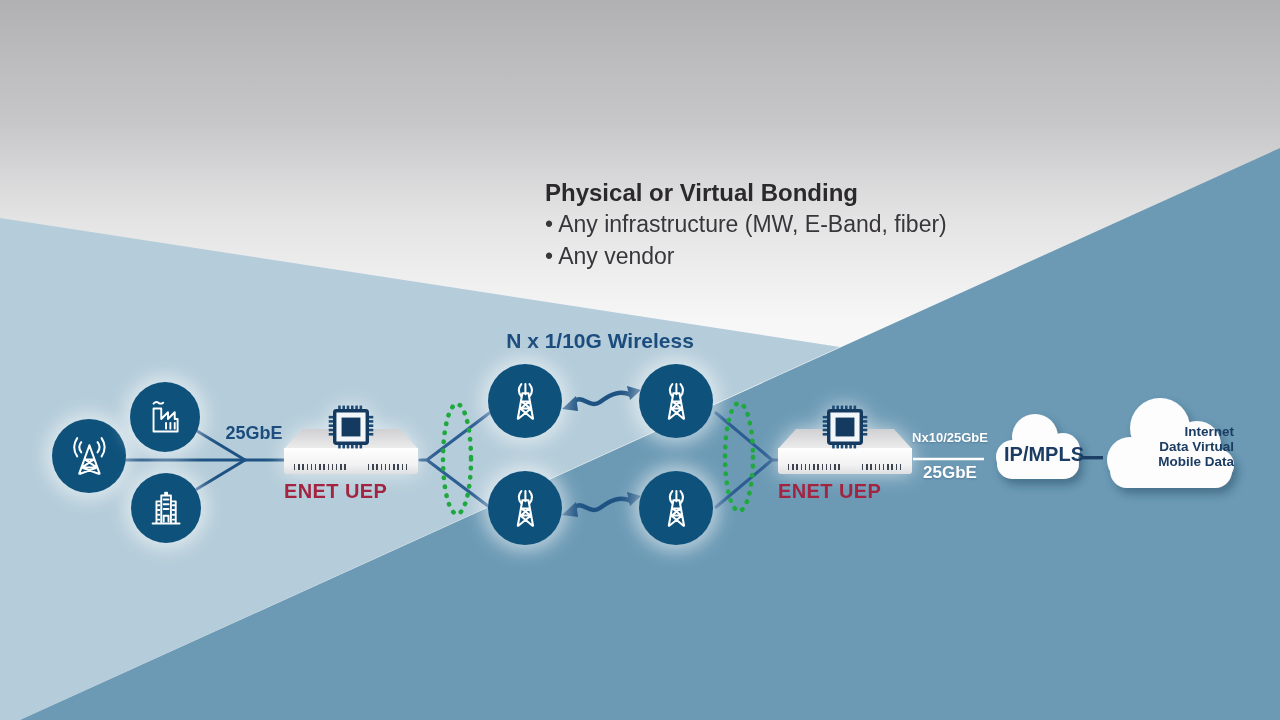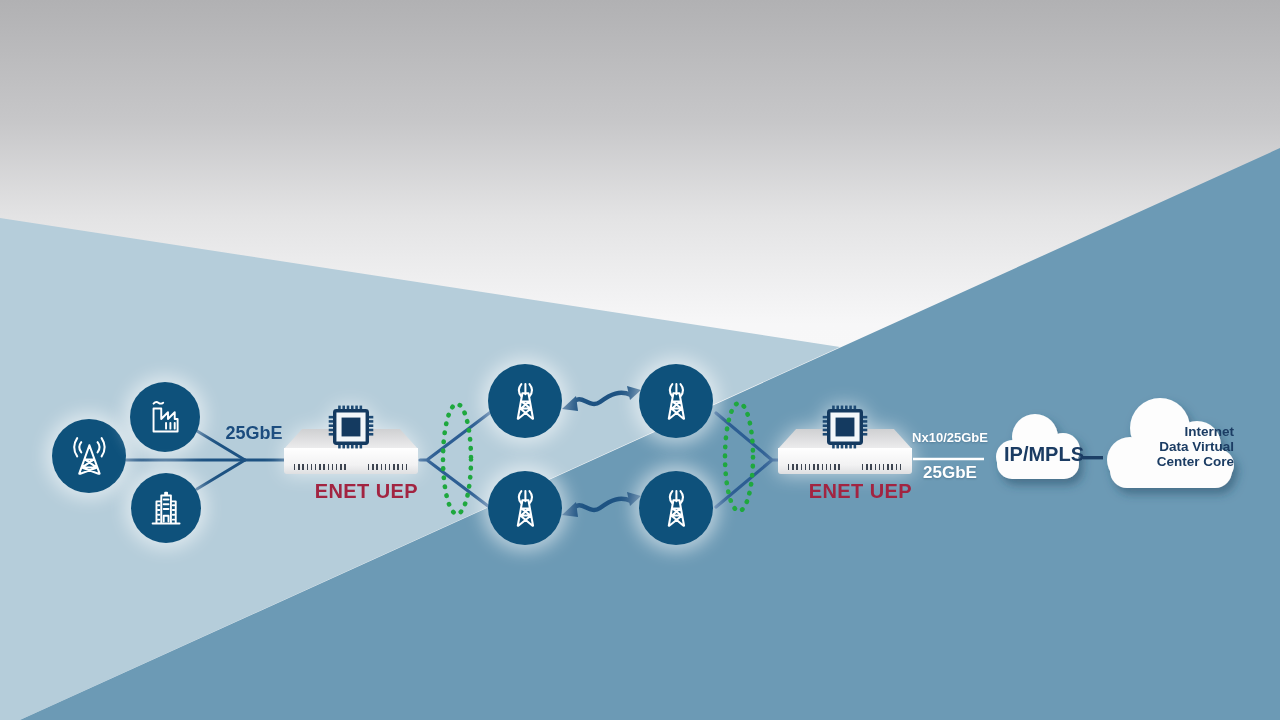--- a/index.html
+++ b/index.html
@@ -30,38 +30,43 @@
     clip-path:polygon(13.5% 0,86.5% 0,100% 100%,0 100%);
     background:linear-gradient(180deg,#cfd0d2,#ededee);}
   .device .front{position:absolute;top:30px;left:0;width:134px;height:26px;
     background:linear-gradient(180deg,#ffffff,#f2f2f3 65%,#dedfe1);border-radius:0 0 3px 3px;}
   .vent{position:absolute;top:16px;height:6px;
     background:repeating-linear-gradient(90deg,#3d4450 0 1.4px,transparent 1.4px 4.2px);}
   .vent.l{left:10px;width:54px;}
   .vent.r{right:10px;width:40px;}
   .device .chip{position:absolute;left:50%;top:-14px;transform:translateX(-50%);width:48px;height:46px;}
 
-  .device-label{position:absolute;width:134px;text-align:right;
+  .device-label{position:absolute;width:134px;text-align:left;
     color:#a22441;font-size:20px;font-weight:700;letter-spacing:.4px;}
 
   .lbl-navy{position:absolute;color:#1b4c7e;font-weight:700;text-align:center;}
   .lbl-white{position:absolute;color:#ffffff;font-weight:700;text-align:center;text-shadow:0 1px 2px rgba(0,40,70,.25);}
 
   .cloud-text{position:absolute;color:#1b3c63;font-weight:700;text-align:right;}
 </style>
 </head>
 <body>
 
 <div class="stage">
 
   <svg class="abs bg-svg" width="1280" height="720" viewBox="0 0 1280 720">
     <polygon points="0,218 840,347 0,729" fill="#b5cdda"></polygon>
     <polygon points="0,729 1280,148 1280,720 0,720" fill="#6c9ab5"></polygon>
   </svg>
 
+  <div class="abs heading">
+    <div class="title">Physical or Virtual Bonding</div>
+    <div class="bullet">• Any infrastructure (MW, E-Band, fiber)</div>
+    <div class="bullet">• Any vendor</div>
+  </div>
 
   <svg class="abs wires" width="1280" height="720" viewBox="0 0 1280 720">
     <g stroke="#1d5282" stroke-width="3" fill="none" stroke-linecap="round">
       <path d="M126,460 H288"></path>
       <path d="M197,431 L245,460"></path>
       <path d="M197,489 L245,460"></path>
     </g>
     <g stroke="#2d5e93" stroke-width="3.2" fill="none" stroke-linecap="round" stroke-linejoin="round">
       <path d="M420,460 L427,460 M492,411 L427,460 L492,509"></path>
       <path d="M716,413 L772,460 L716,507 M772,460 L779,460"></path>
@@ -137,20 +142,21 @@
           <rect x="46" y="23" width="8" height="3"></rect>
           <rect x="46" y="28" width="8" height="3"></rect>
           <rect x="46" y="33" width="8" height="3"></rect>
       </g>
       <rect x="9" y="7" width="38" height="38" rx="2" fill="#f3f7fa" stroke="#143a60" stroke-width="4"></rect>
       <rect x="17" y="15" width="22" height="22" fill="#143a60"></rect>
     </svg>
   </div>
   <div class="device-label" style="left:284px;top:480px;">ENET UEP</div>
 
+  <div class="lbl-navy" style="left:495px;top:329px;width:210px;font-size:21px;">N x 1/10G Wireless</div>
 
   <div class="circle" style="left:488px;top:364px;width:74px;height:74px;">
     <svg viewBox="0 0 48 48">
       <path d="M24,7 V17 M20,7 Q15,13 20,19 M28,7 Q33,13 28,19"></path>
       <path d="M21,16 H27 M21,16 L16.5,41 M27,16 L31.5,41 M20,24 H28 M19,31 H29.5 M20,24 L29,31 M28,24 L19.5,31 M19,31 L31,41 M29.5,31 L17,41"></path>
     </svg>
   </div>
   <div class="circle" style="left:639px;top:364px;width:74px;height:74px;">
     <svg viewBox="0 0 48 48">
       <path d="M24,7 V17 M20,7 Q15,13 20,19 M28,7 Q33,13 28,19"></path>
@@ -228,16 +234,16 @@
       <circle cx="185" cy="48" r="30"></circle>
       <circle cx="222" cy="65" r="24"></circle>
       <circle cx="243" cy="85" r="16"></circle>
       <rect x="135" y="72" width="122" height="36" rx="17"></rect>
     </g>
   </svg>
   <div class="cloud-text" style="left:988px;top:443px;width:96px;font-size:20px;">IP/MPLS</div>
   <div class="cloud-text" style="left:1112px;top:424px;width:122px;font-size:13.5px;line-height:15px;">
     <div>Internet</div>
     <div>Data Virtual</div>
-    <div>Center Core</div>
+    <div>Mobile Data</div>
   </div>
 
 </div>
 
 </body></html>

